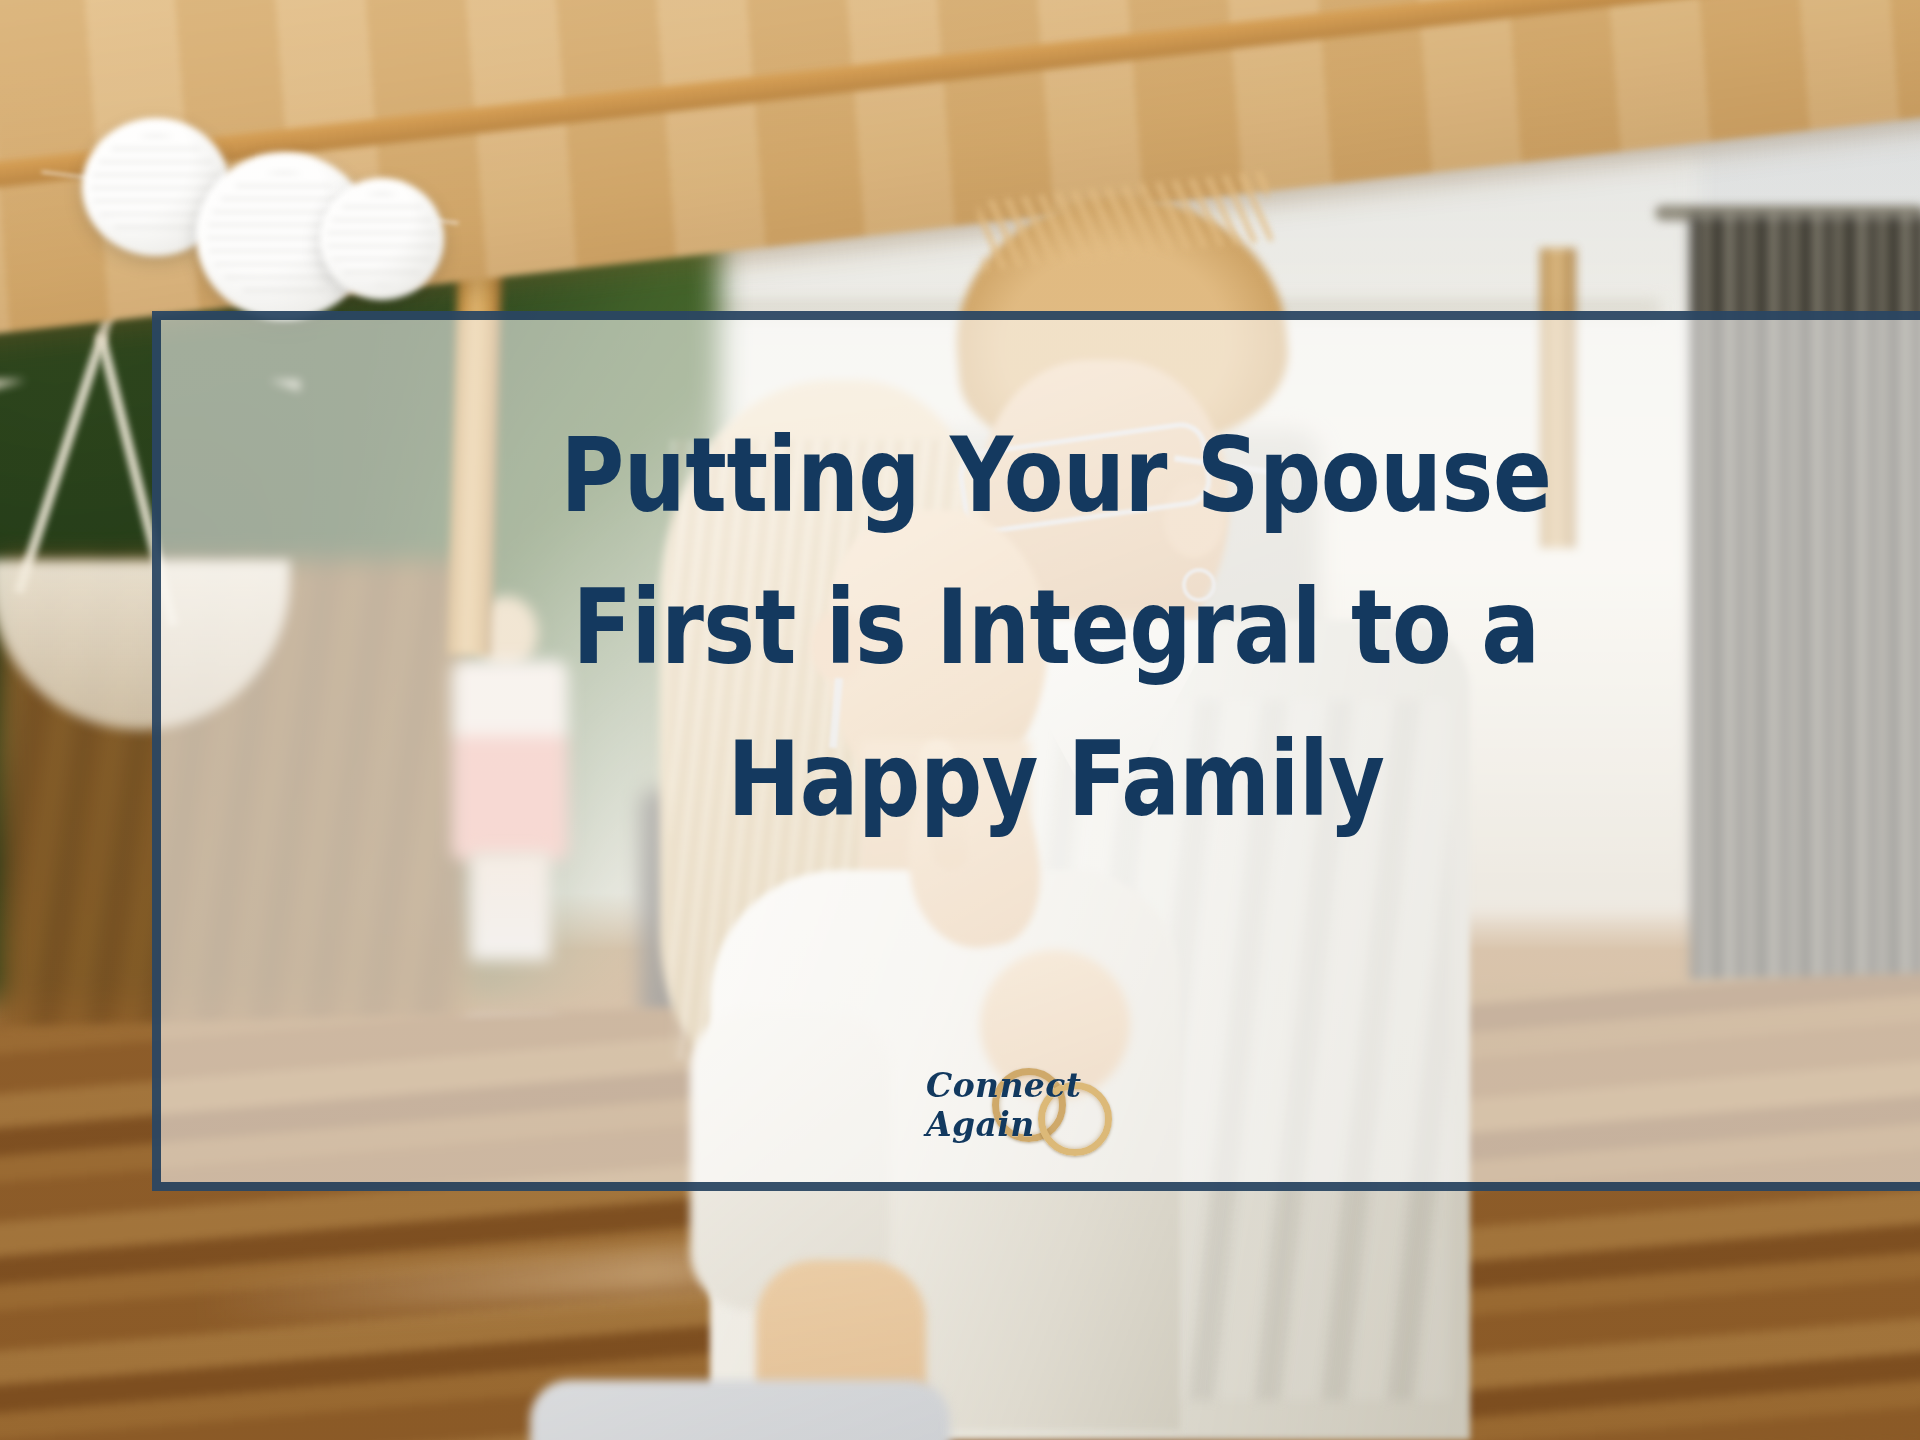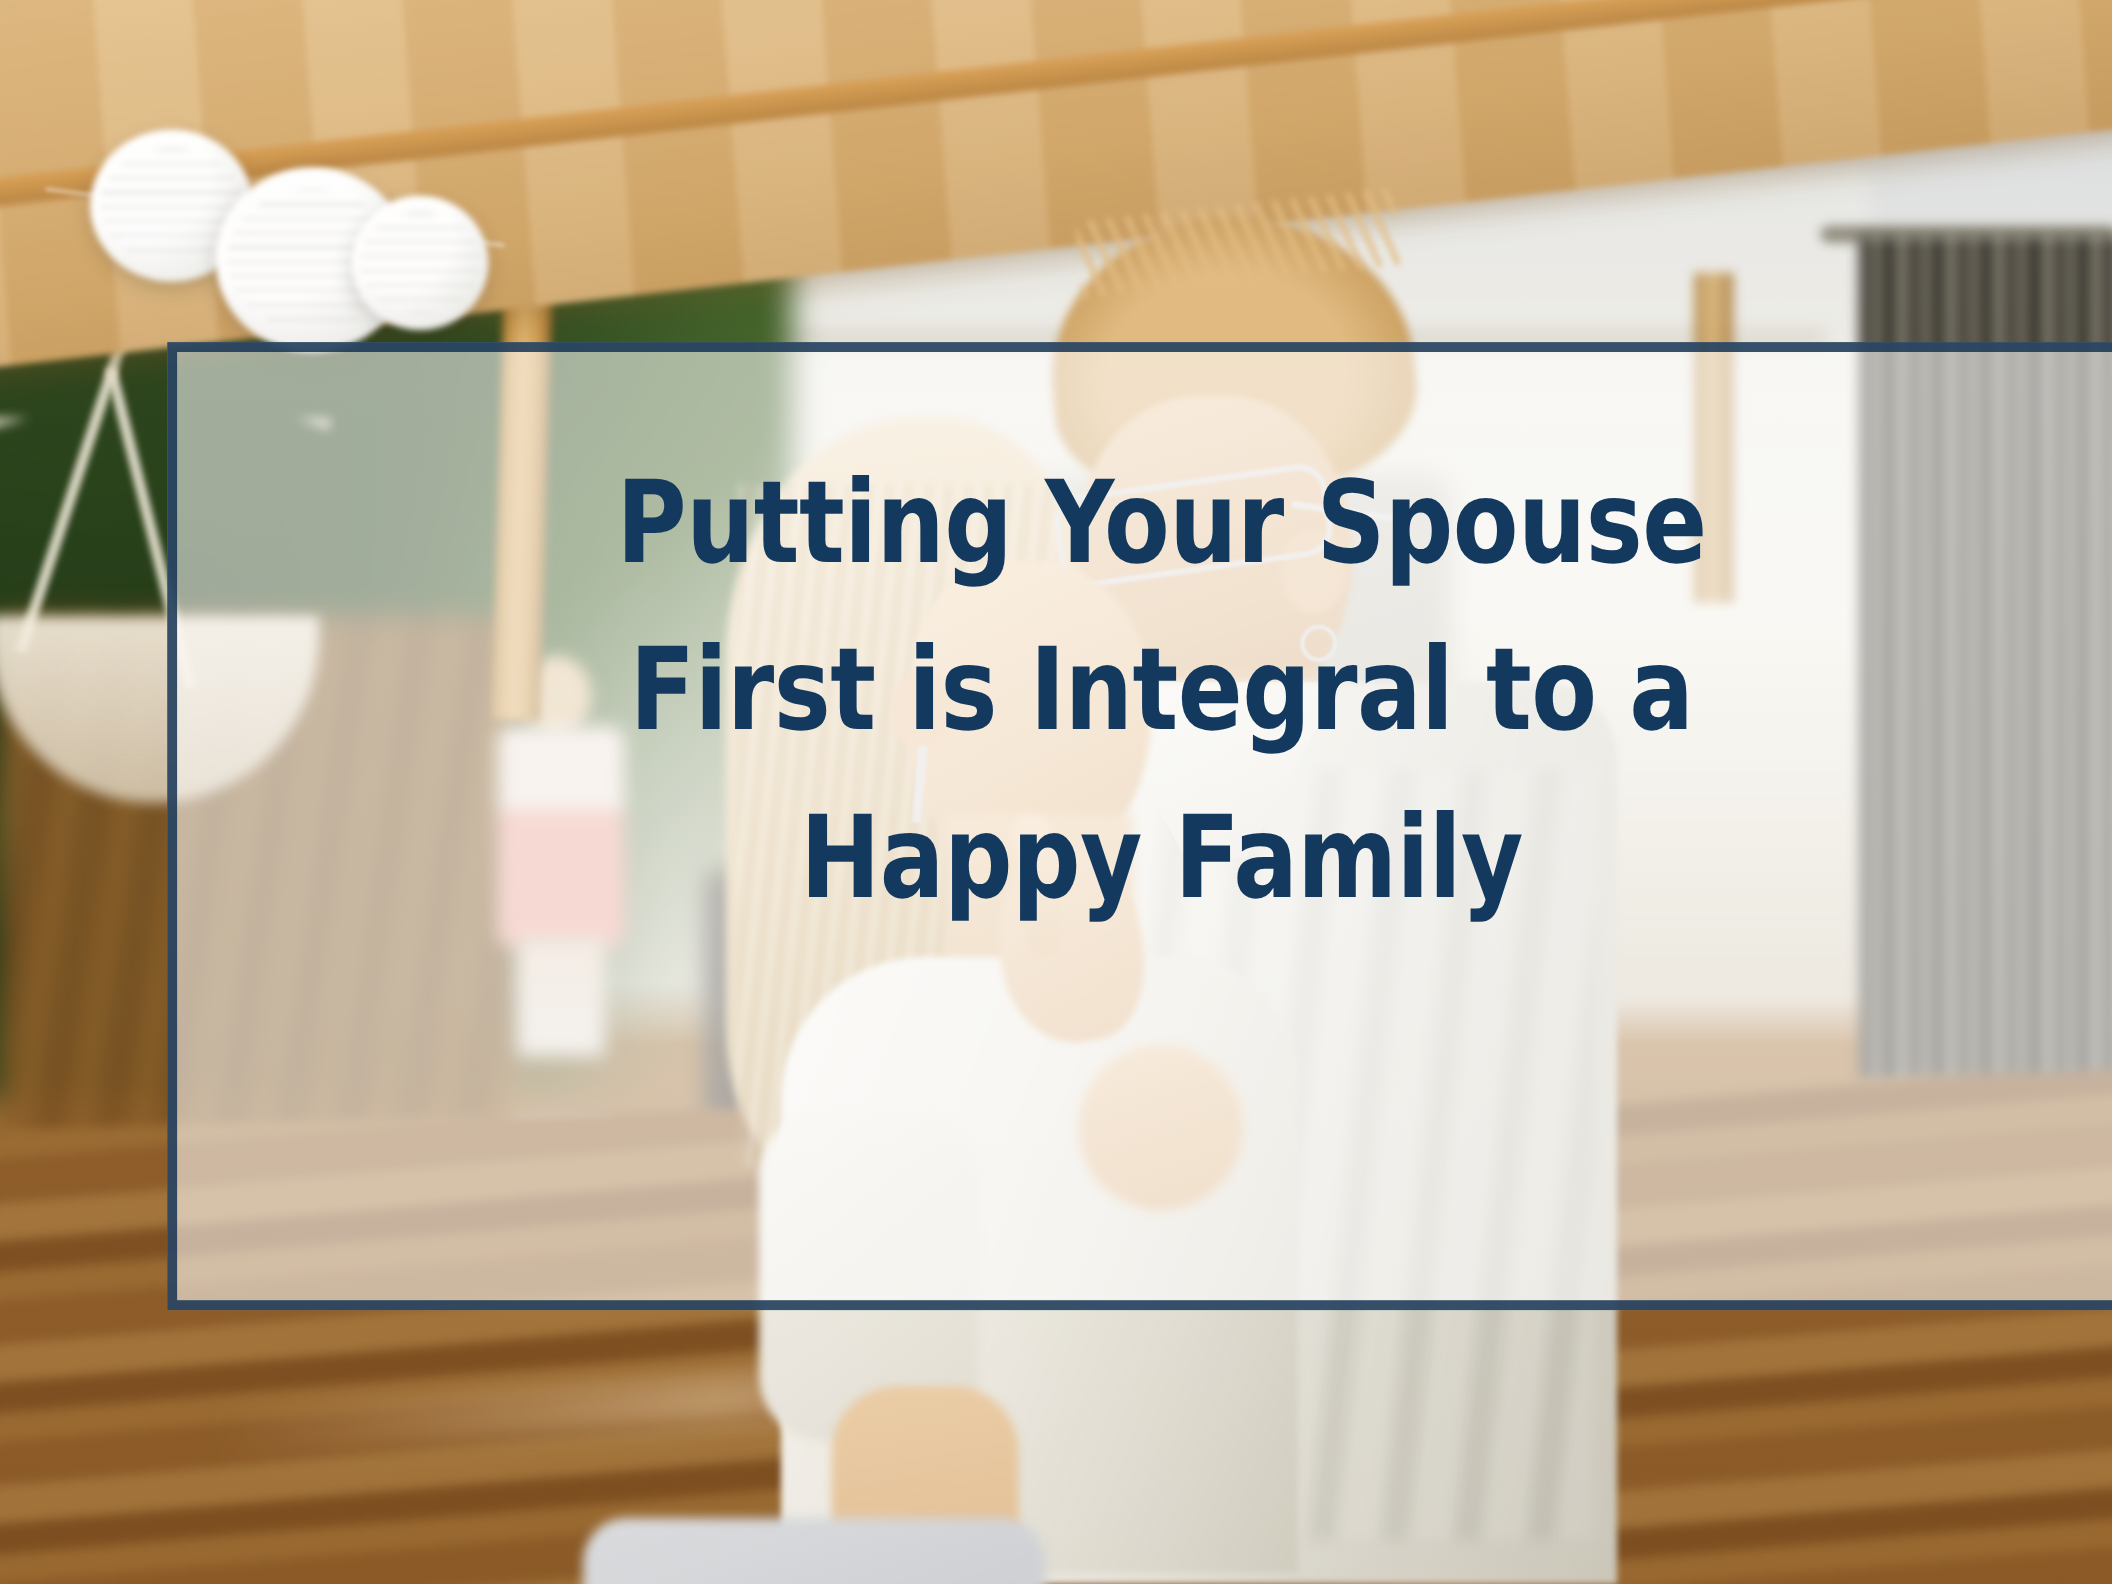--- a/index.html
+++ b/index.html
@@ -465,14 +465,21 @@
 </div>
 
 <div id="frame">
 
   <div id="title">
     <span class="line">Putting Your Spouse</span>
     <span class="line">First is Integral to a</span>
     <span class="line">Happy Family</span>
   </div>
 
+  <div id="logo">
+    <div class="rings">
+      <div class="ring ring-left"></div>
+      <div class="ring ring-right"></div>
+    </div>
+    <div class="wordmark">Connect Again</div>
+  </div>
 
 </div>
 
 </body></html>

